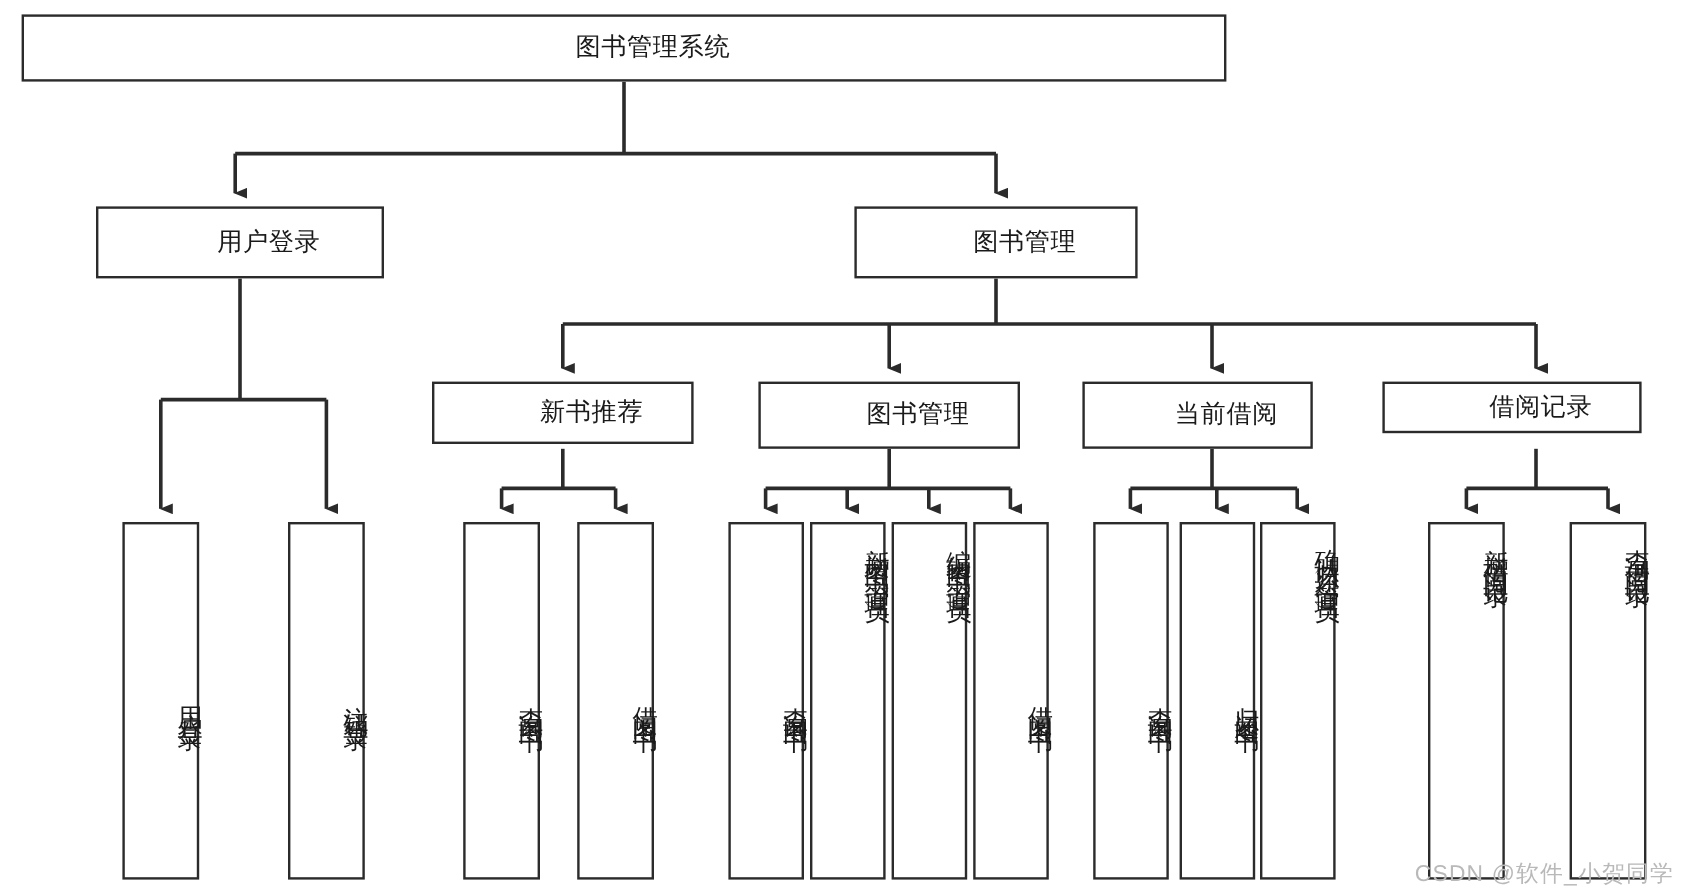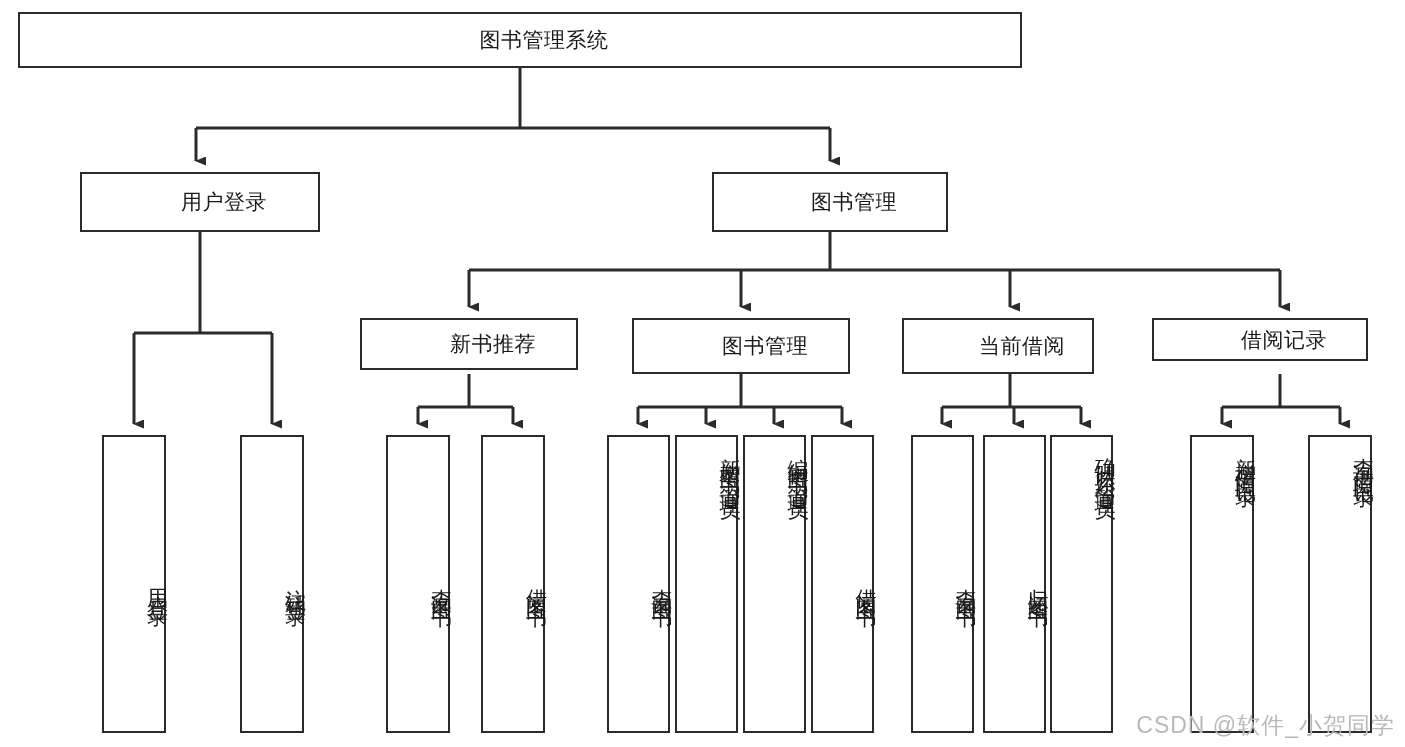--- a/index.html
+++ b/index.html
@@ -59,21 +59,21 @@
     padding-top: 4px;
   }
   .leaf-box.centered {
     align-items: center;
     padding-top: 0;
   }
   .watermark {
     position: absolute;
     right: 10px;
     bottom: 6px;
-    font-size: 23px;
+    font-size: 19px;
     color: #b9b9b9;
     letter-spacing: 1px;
     white-space: nowrap;
     pointer-events: none;
   }
 </style>
 </head>
 <body>
 
 <div id="diagram-root">

